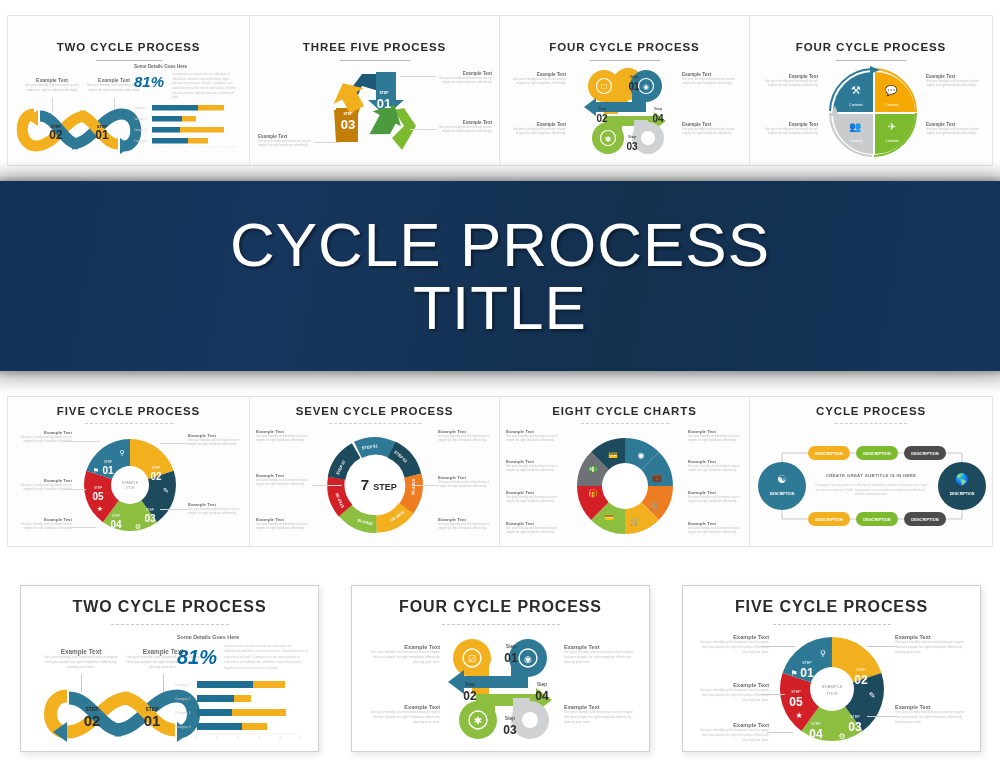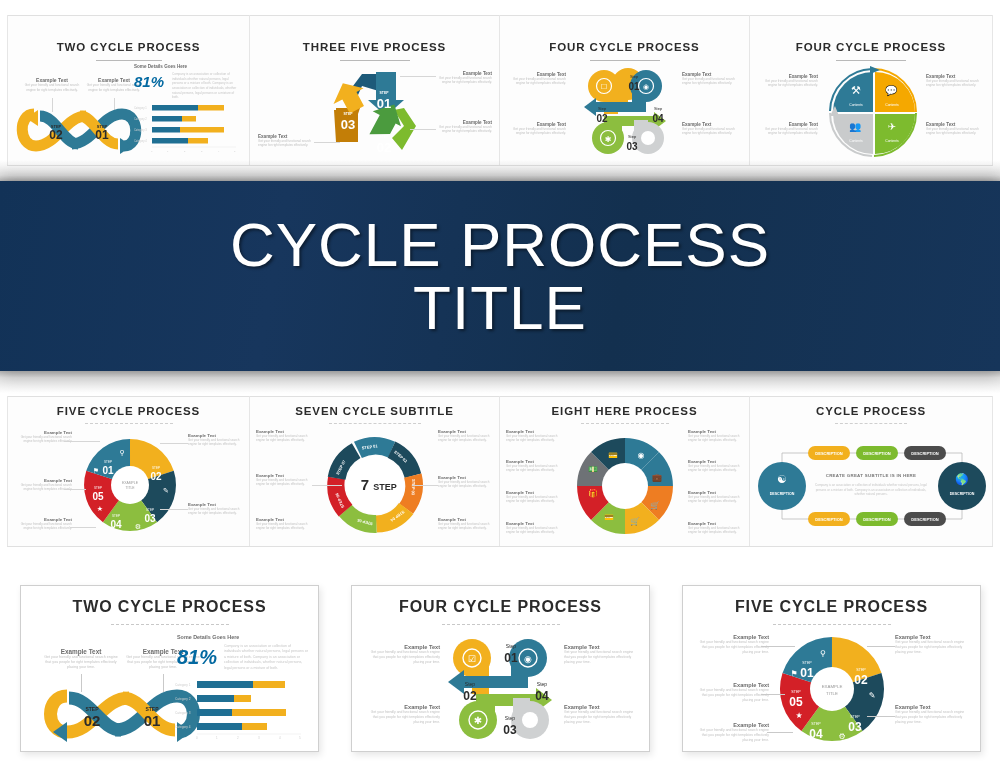--- a/index.html
+++ b/index.html
@@ -369,21 +369,21 @@
       <div class="ex-b" style="font-size:3px;">Get your friendly and functional search engine for right templates effectively.</div>
     </div>
     <div class="leader" style="left:56px; top:44px; width:36px;"></div>
     <div class="leader" style="left:56px; top:92px; width:22px;"></div>
     <div class="leader" style="left:62px; top:130px; width:26px;"></div>
     <div class="leader" style="left:152px; top:46px; width:28px;"></div>
     <div class="leader" style="left:152px; top:112px; width:28px;"></div>
   </div>
 
   <div class="slide" style="left:250px; top:397px; width:249px; height:149px;">
-    <div class="slide-title" style="top:8px; font-size:11.5px;">SEVEN CYCLE SUBTITLE</div>
+    <div class="slide-title" style="top:8px; font-size:11.5px;">SEVEN CYCLE PROCESS</div>
     <div class="title-rule" style="top:26px; width:92px; border-top:1px dashed #cfcfcf; background:none;"></div>
 
     <svg style="position:absolute; left:70px; top:32px;" width="110" height="112" viewBox="0 0 110 112">
       <g transform="translate(55,56)">
         <g transform="rotate(-26)">
           <path d="M0,-48 A48,48 0 0 1 37,-30 L24,-19 A30,30 0 0 0 0,-30 Z" fill="#2E7A96"></path>
         </g>
         <g transform="rotate(25)">
           <path d="M0,-48 A48,48 0 0 1 37,-30 L24,-19 A30,30 0 0 0 0,-30 Z" fill="#1D4A5C"></path>
         </g>
@@ -439,21 +439,21 @@
     </div>
     <div class="exlabel" style="left:188px; top:120px; width:56px;">
       <div class="ex-h" style="font-size:4.4px;">Example Text</div>
       <div class="ex-b" style="font-size:3px;">Get your friendly and functional search engine for right templates effectively.</div>
     </div>
     <div class="leader" style="left:62px; top:88px; width:30px;"></div>
     <div class="leader" style="left:162px; top:88px; width:26px;"></div>
   </div>
 
   <div class="slide" style="left:500px; top:397px; width:249px; height:149px;">
-    <div class="slide-title" style="top:8px; font-size:11.5px;">EIGHT HERE PROCESS</div>
+    <div class="slide-title" style="top:8px; font-size:11.5px;">EIGHT CYCLE CHARTS</div>
     <div class="title-rule" style="top:26px; width:88px; border-top:1px dashed #cfcfcf; background:none;"></div>
 
     <svg style="position:absolute; left:72px; top:34px;" width="106" height="110" viewBox="0 0 106 110">
       <g transform="translate(53,55)">
         <path d="M0,-48 A48,48 0 0 1 33.9,-33.9 L15.6,-15.6 A22,22 0 0 0 0,-22 Z" fill="#2E7A96"></path>
         <path d="M0,-48 A48,48 0 0 1 33.9,-33.9 L15.6,-15.6 A22,22 0 0 0 0,-22 Z" fill="#2E7A96" transform="rotate(45)"></path>
         <path d="M0,-48 A48,48 0 0 1 33.9,-33.9 L15.6,-15.6 A22,22 0 0 0 0,-22 Z" fill="#EE7D22" transform="rotate(90)"></path>
         <path d="M0,-48 A48,48 0 0 1 33.9,-33.9 L15.6,-15.6 A22,22 0 0 0 0,-22 Z" fill="#F2B01E" transform="rotate(135)"></path>
         <path d="M0,-48 A48,48 0 0 1 33.9,-33.9 L15.6,-15.6 A22,22 0 0 0 0,-22 Z" fill="#8CBE3F" transform="rotate(180)"></path>
         <path d="M0,-48 A48,48 0 0 1 33.9,-33.9 L15.6,-15.6 A22,22 0 0 0 0,-22 Z" fill="#D32027" transform="rotate(225)"></path>

